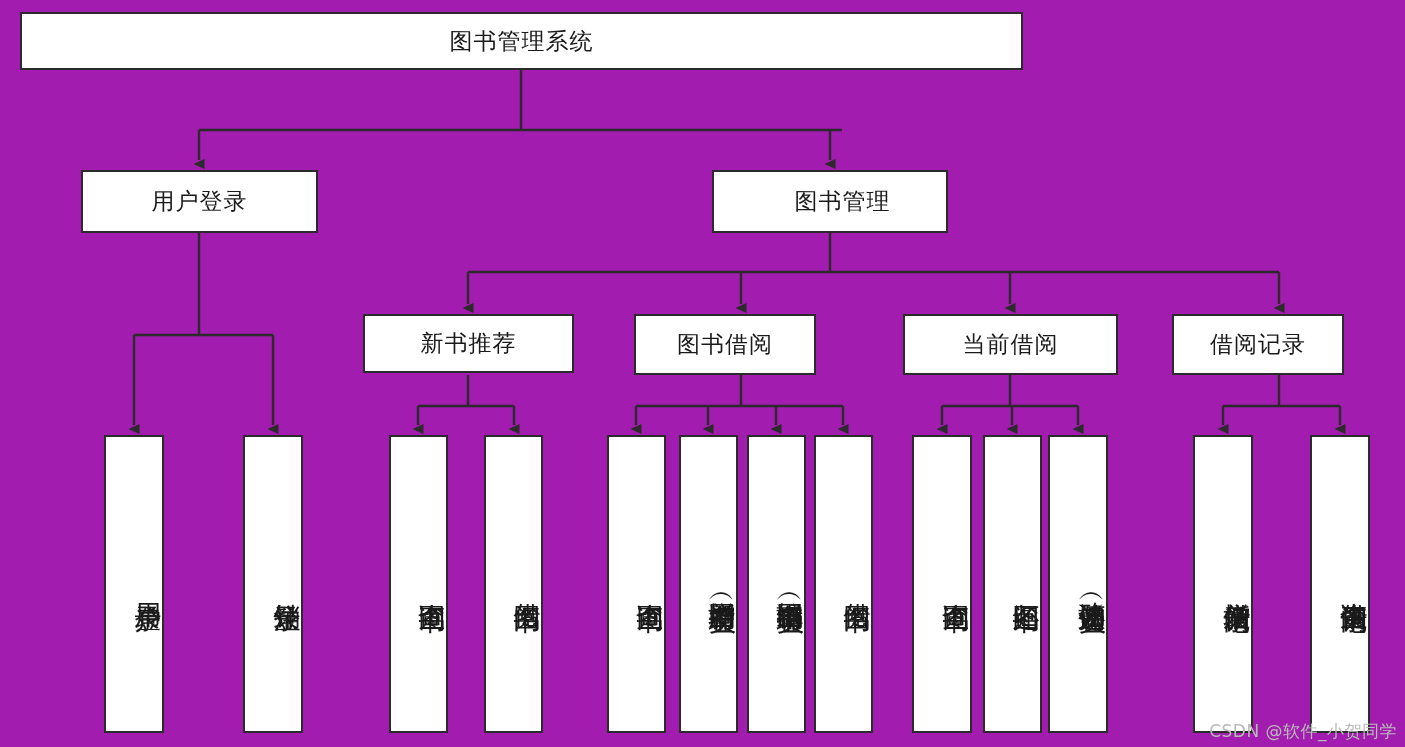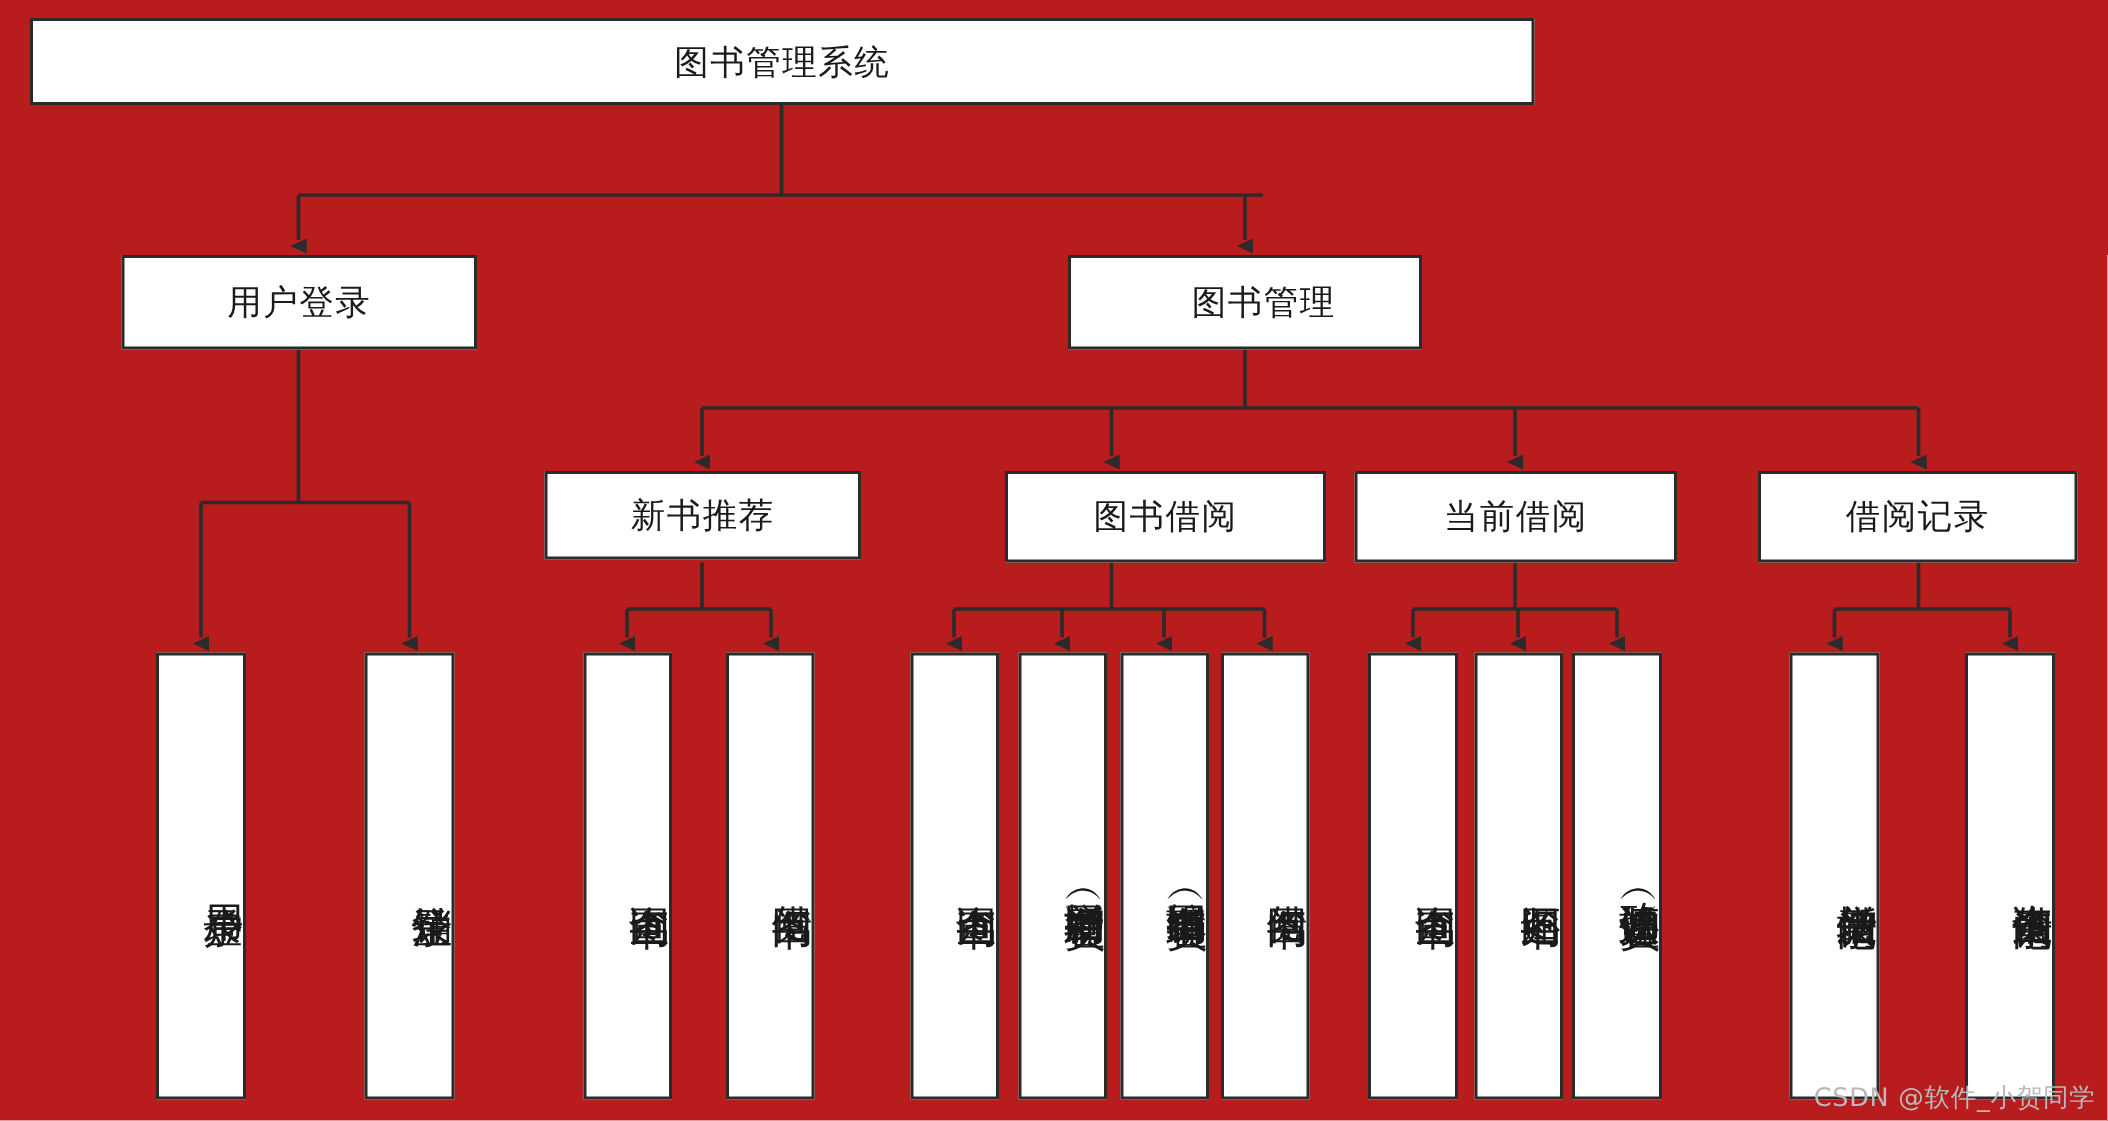--- a/index.html
+++ b/index.html
@@ -8,21 +8,21 @@
     padding: 0;
     background: #ffffff;
   }
   body {
     font-family: "DejaVu Sans", "Liberation Sans", sans-serif;
   }
   #diagram-canvas {
     position: relative;
     width: 1405px;
     height: 747px;
-    background: #b91c1c;
+    background: #a21caf;
     overflow: hidden;
   }
   #edges-layer {
     position: absolute;
     left: 0;
     top: 0;
     width: 1405px;
     height: 747px;
   }
   .node {
@@ -130,27 +130,27 @@
   <div class="node node-h" style="left:81px; top:170px; width:237px; height:63px;">
     <span>用户登录</span>
   </div>
   <div class="node node-h" style="left:712px; top:170px; width:236px; height:63px;padding-left:25px;">
     <span>图书管理</span>
   </div>
 
   <div class="node node-h" style="left:363px; top:314px; width:211px; height:59px;">
     <span>新书推荐</span>
   </div>
-  <div class="node node-h" style="left:670px; top:314px; width:214px; height:61px;">
+  <div class="node node-h" style="left:634px; top:314px; width:182px; height:61px;">
     <span>图书借阅</span>
   </div>
   <div class="node node-h" style="left:903px; top:314px; width:215px; height:61px;">
     <span>当前借阅</span>
   </div>
-  <div class="node node-h" style="left:1172px; top:314px; width:213px; height:61px;">
+  <div class="node node-h" style="left:1172px; top:314px; width:172px; height:61px;">
     <span>借阅记录</span>
   </div>
 
   <div class="node node-v" style="left:104px; top:435px; width:60px; height:298px;">
     <span class="vtext">用户登录</span>
   </div>
   <div class="node node-v" style="left:243px; top:435px; width:60px; height:298px;">
     <span class="vtext">注销登录</span>
   </div>
 

